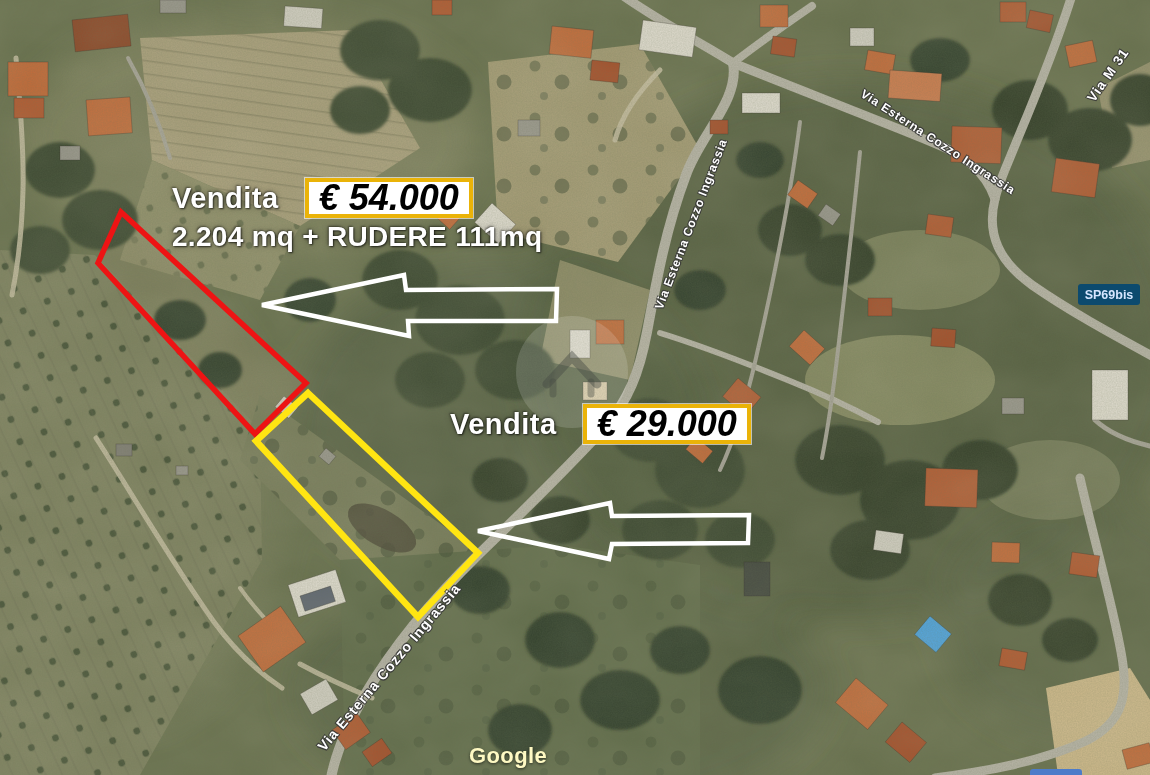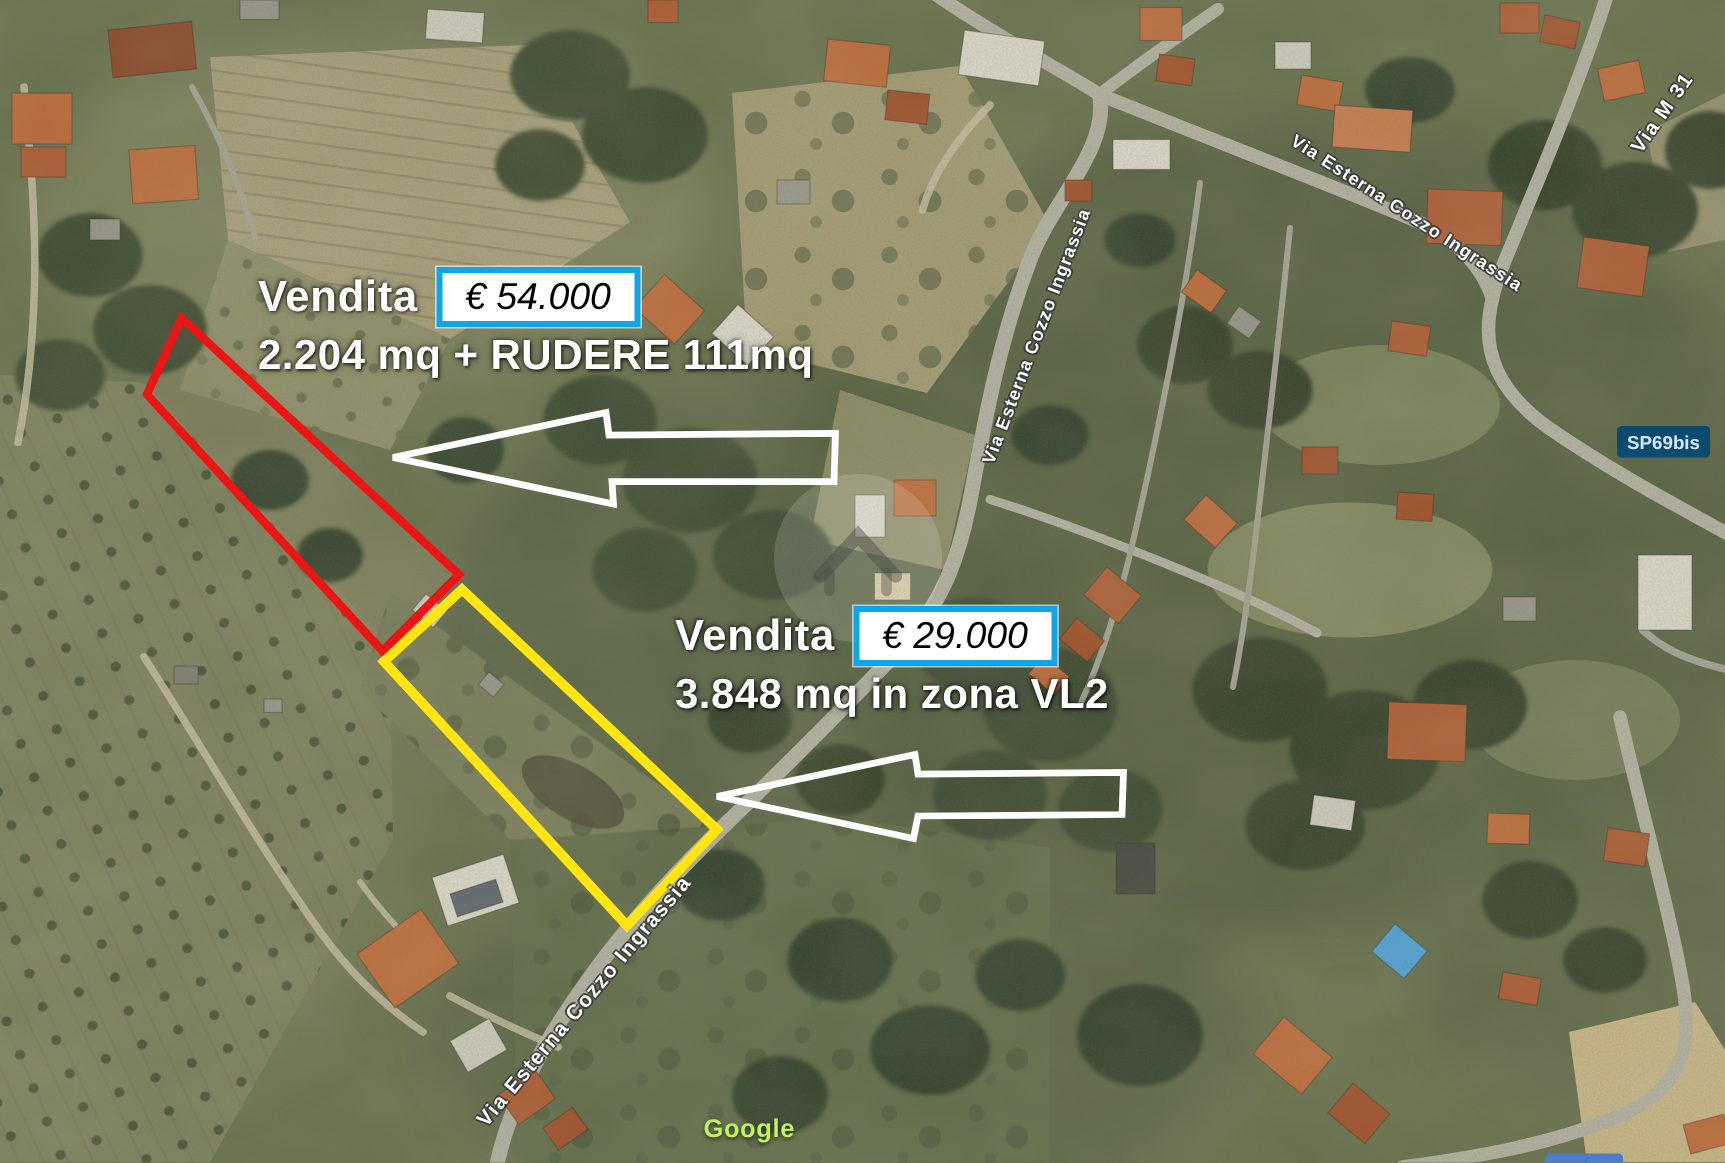--- a/index.html
+++ b/index.html
@@ -1,40 +1,40 @@
 <!DOCTYPE html>
 <html><head>
 <meta charset="utf-8">
 <style>
   html,body{margin:0;padding:0;background:#222;}
   .stage{position:relative;width:1150px;height:775px;overflow:hidden;
          font-family:"Liberation Sans",sans-serif;background:#68704e;}
   svg{display:block;}
   .layer{position:absolute;left:0;top:0;}
   
-  .listing{position:absolute;display:flex;align-items:center;gap:12px;}
+  .listing{position:absolute;display:flex;align-items:center;gap:26px;}
   .vendita{color:#fff;font-weight:bold;font-size:29px;letter-spacing:.5px;
            text-shadow:1px 1px 2px rgba(0,0,0,.65),-1px -1px 2px rgba(0,0,0,.4),0 0 6px rgba(0,0,0,.35);}
   .price-box{display:flex;align-items:center;justify-content:center;
-             background:#fff;border:4px solid #0ea5e9;height:32px;padding:0 10px;min-width:108px;
-             font-style:italic;font-weight:normal;font-size:25px;color:#000;box-shadow:0 0 0 1px rgba(255,255,255,.6);}
+             background:#fff;border:4px solid #eab308;height:32px;padding:0 10px;min-width:108px;
+             font-style:italic;font-weight:bold;font-size:36px;color:#000;box-shadow:0 0 0 1px rgba(255,255,255,.6);}
   .details{position:absolute;color:#fff;font-weight:bold;font-size:28px;white-space:nowrap;letter-spacing:.3px;
            text-shadow:1px 1px 2px rgba(0,0,0,.65),-1px -1px 2px rgba(0,0,0,.4),0 0 6px rgba(0,0,0,.35);}
   
   .road-label{position:absolute;white-space:nowrap;color:#fff;font-weight:bold;
               text-shadow:-1px -1px 0 rgba(55,55,55,.85),1px -1px 0 rgba(55,55,55,.85),
                           -1px 1px 0 rgba(55,55,55,.85),1px 1px 0 rgba(55,55,55,.85);}
   .rl-a{left:691px;top:224px;font-size:12px;letter-spacing:.8px;transform:translate(-50%,-50%) rotate(-69deg);}
   .rl-b{left:938px;top:142px;font-size:12px;letter-spacing:.8px;transform:translate(-50%,-50%) rotate(33deg);}
   .rl-c{left:389px;top:667px;font-size:14px;letter-spacing:1px;transform:translate(-50%,-50%) rotate(-50deg);}
   .rl-m31{left:1108px;top:75px;font-size:13.5px;letter-spacing:1px;transform:translate(-50%,-50%) rotate(-55deg);}
   .route-badge{position:absolute;left:1078px;top:284px;width:62px;height:21px;border-radius:3px;
                display:flex;align-items:center;justify-content:center;font-size:12.5px;font-weight:bold;}
   .route-badge-partial{position:absolute;left:1030px;top:769px;width:52px;height:6px;border-radius:3px 3px 0 0;}
-  .google-logo{position:absolute;left:469px;top:743px;color:#bef264;font-size:17px;font-weight:bold;letter-spacing:.4px;
+  .google-logo{position:absolute;left:469px;top:743px;color:#fef9c3;font-size:22px;font-weight:bold;letter-spacing:.4px;
                text-shadow:0 1px 3px rgba(0,0,0,.6);}
   .agency-watermark{position:absolute;left:572px;top:372px;width:112px;height:112px;border-radius:50%;
                     background:rgba(255,255,255,.15);transform:translate(-50%,-50%);
                     display:flex;align-items:center;justify-content:center;}
 </style>
 </head>
 <body>
 
 <div class="stage">
 
@@ -270,16 +270,15 @@
   <div class="listing" style="left:172px;top:178px;">
     <span class="vendita">Vendita</span>
     <span class="price-box">€ 54.000</span>
   </div>
   <div class="details" style="left:172px;top:221px;">2.204 mq + RUDERE 111mq</div>
 
   <div class="listing" style="left:450px;top:404px;">
     <span class="vendita">Vendita</span>
     <span class="price-box">€ 29.000</span>
   </div>
-  <div class="details" style="left:450px;top:447px;">3.848 mq in zona VL2</div>
 
   <div class="google-logo">Google</div>
 </div>
 
 </body></html>

